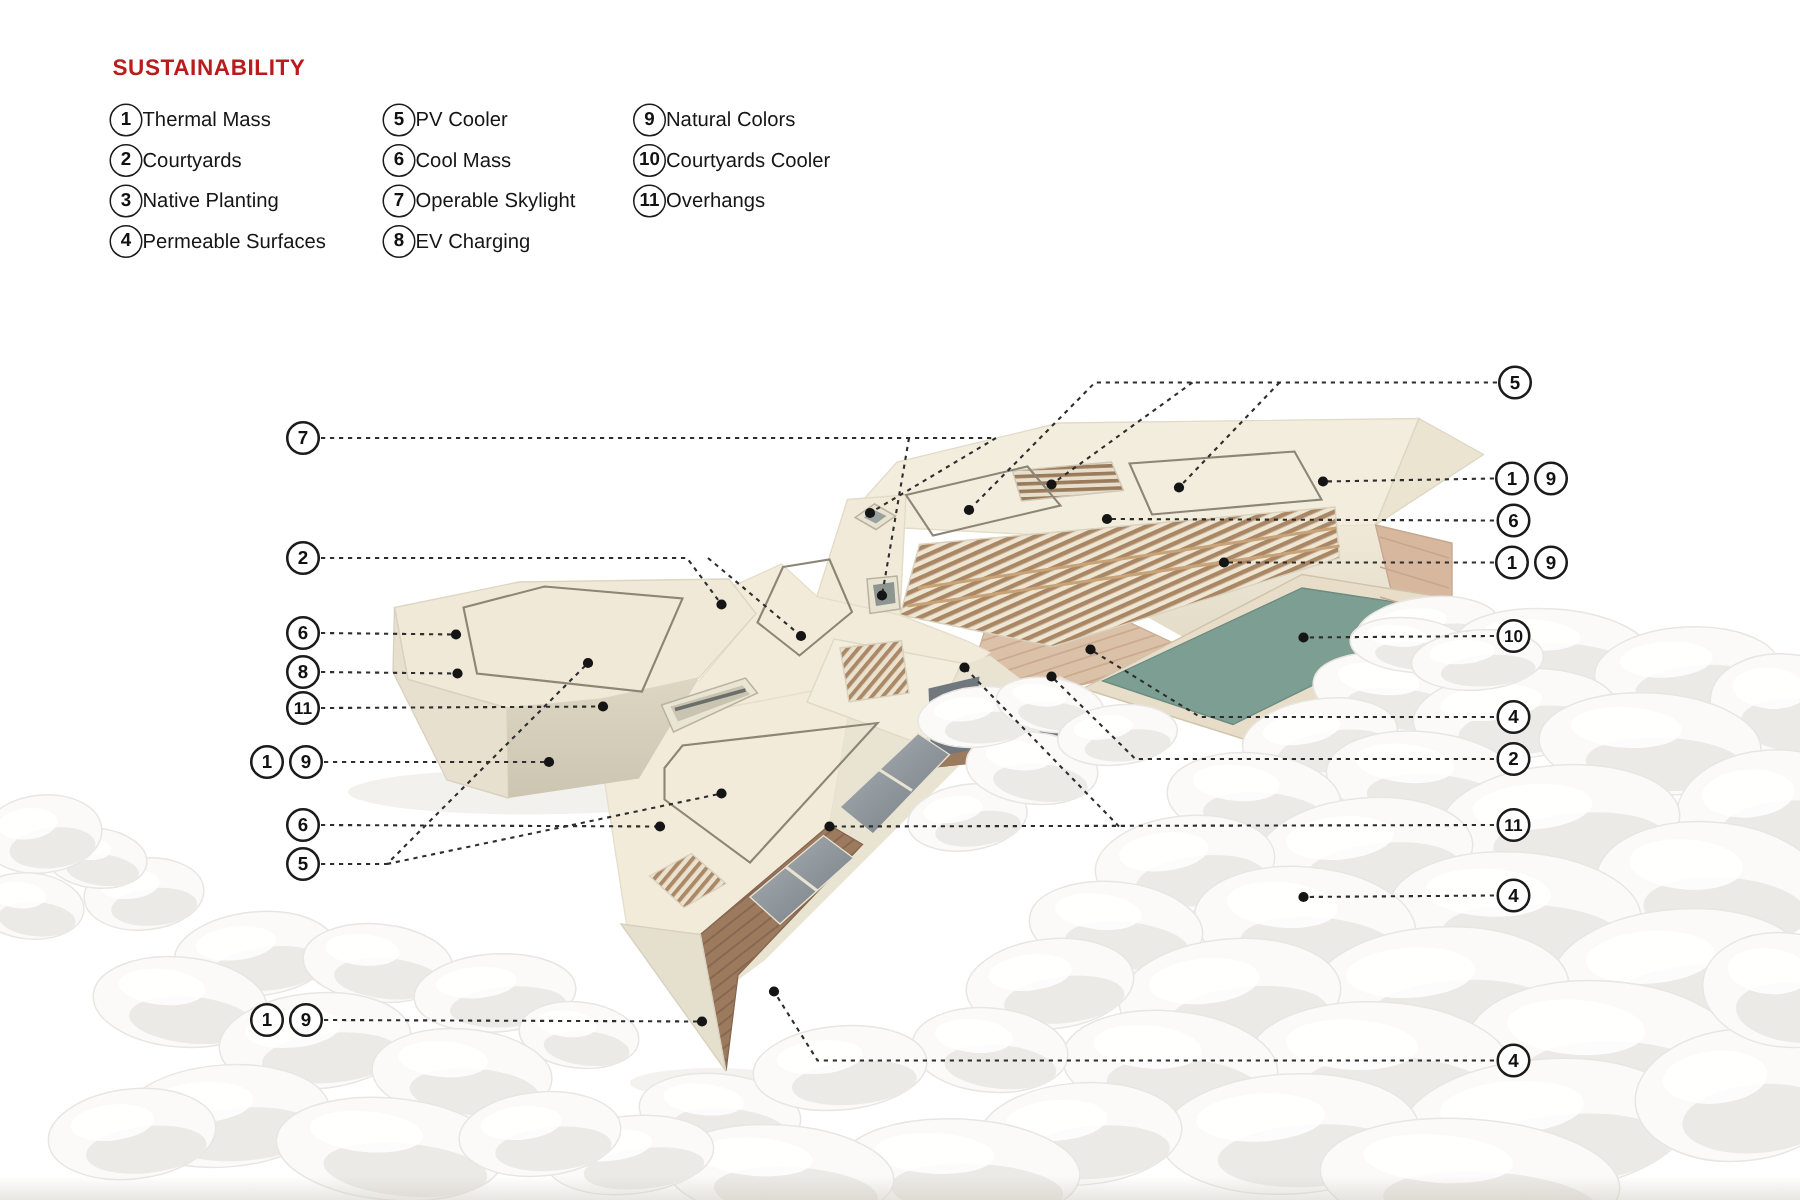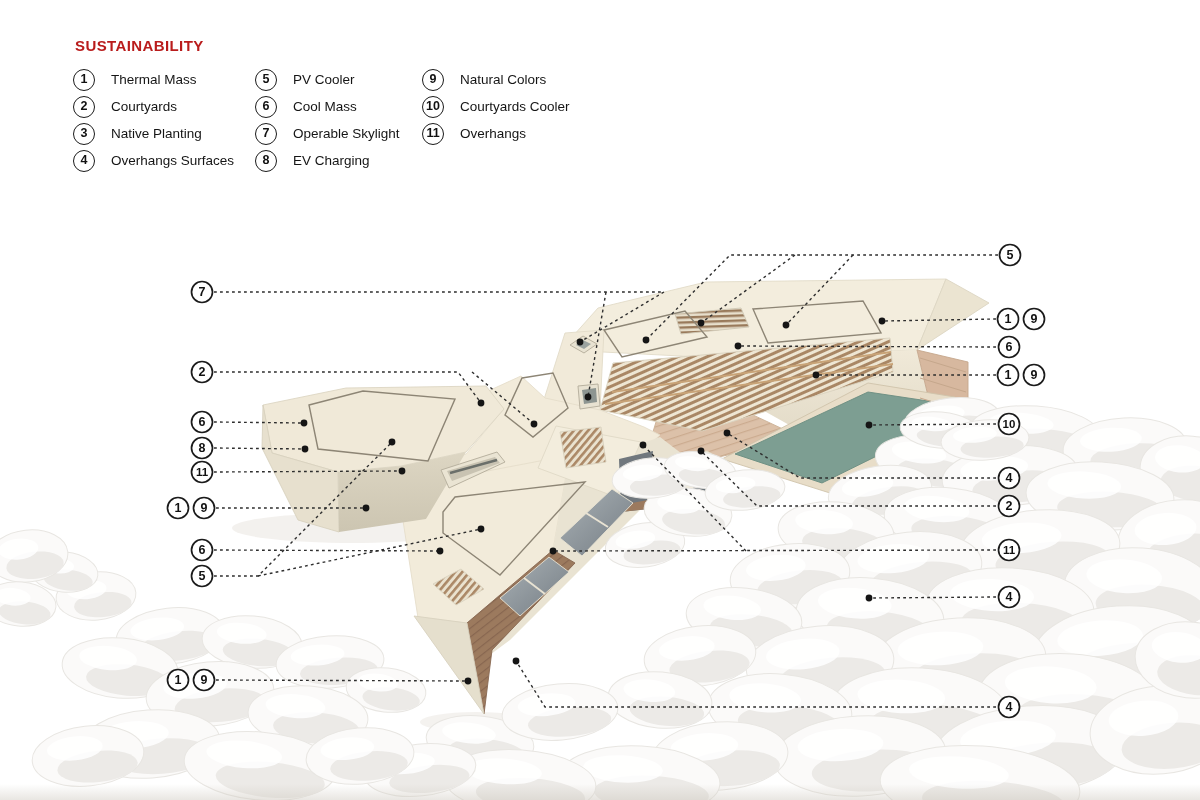--- a/index.html
+++ b/index.html
@@ -5,21 +5,21 @@
   html,body{margin:0;padding:0;background:#fff;}
   .stage{position:relative;width:1200px;height:800px;background:#ffffff;overflow:hidden;
          font-family:"Liberation Sans", sans-serif;}
   svg{position:absolute;left:0;top:0;}
   .legend{position:absolute;left:0;top:0;width:700px;height:190px;}
   .legend-title{position:absolute;left:75px;top:37px;font-size:15px;font-weight:bold;
                 letter-spacing:.4px;color:#b91c1c;}
   .legend-item{position:absolute;display:flex;align-items:center;white-space:nowrap;}
   .badge{box-sizing:border-box;width:22px;height:22px;border:1.7px solid #1b1b1b;border-radius:50%;
          background:#fff;font-size:12.5px;font-weight:bold;line-height:18.5px;text-align:center;color:#111;}
-  .legend-label{margin-left:16px;font-size:13.5px;color:#151515;line-height:22px;}
+  .legend-label{margin-left:0;font-size:13.5px;color:#151515;line-height:22px;}
 </style>
 </head>
 <body>
 
 <div class="stage">
   <svg id="scene" width="1200" height="800" viewBox="0 0 1200 800">
     <defs>
       <pattern id="slatA" width="6" height="6" patternUnits="userSpaceOnUse" patternTransform="rotate(66)">
         <rect width="6" height="6" fill="#eee6d3"></rect>
           <rect width="3" height="6" fill="#a98765"></rect>
@@ -565,21 +565,21 @@
         <div class="legend-item" style="left: 73px; top: 96px;">
           <span class="badge">2</span>
           <span class="legend-label">Courtyards</span>
         </div>
         <div class="legend-item" style="left: 73px; top: 123px;">
           <span class="badge">3</span>
           <span class="legend-label">Native Planting</span>
         </div>
         <div class="legend-item" style="left: 73px; top: 150px;">
           <span class="badge">4</span>
-          <span class="legend-label">Overhangs Surfaces</span>
+          <span class="legend-label">Permeable Surfaces</span>
         </div>
         <div class="legend-item" style="left: 255px; top: 69px;">
           <span class="badge">5</span>
           <span class="legend-label">PV Cooler</span>
         </div>
         <div class="legend-item" style="left: 255px; top: 96px;">
           <span class="badge">6</span>
           <span class="legend-label">Cool Mass</span>
         </div>
         <div class="legend-item" style="left: 255px; top: 123px;">

